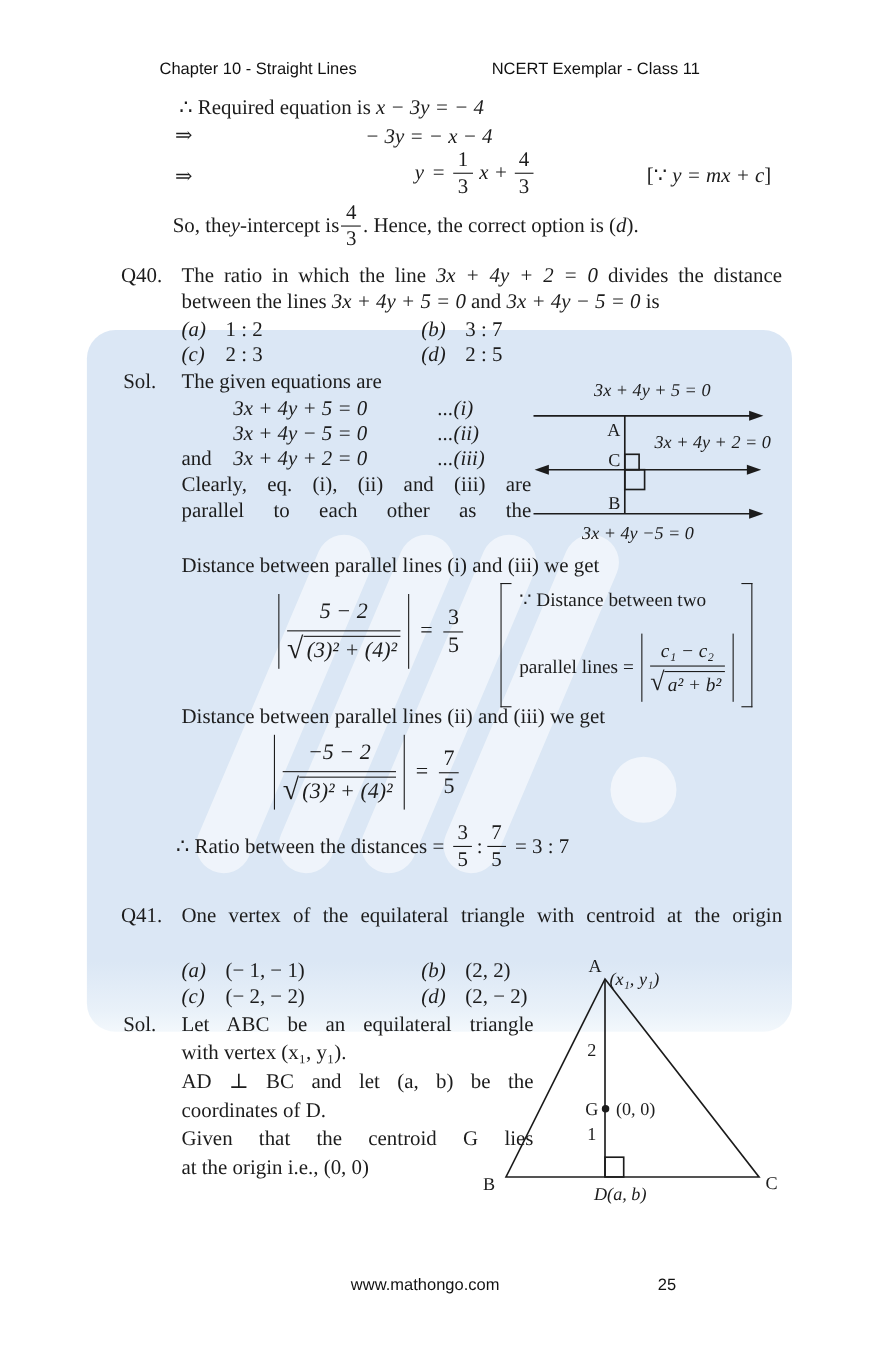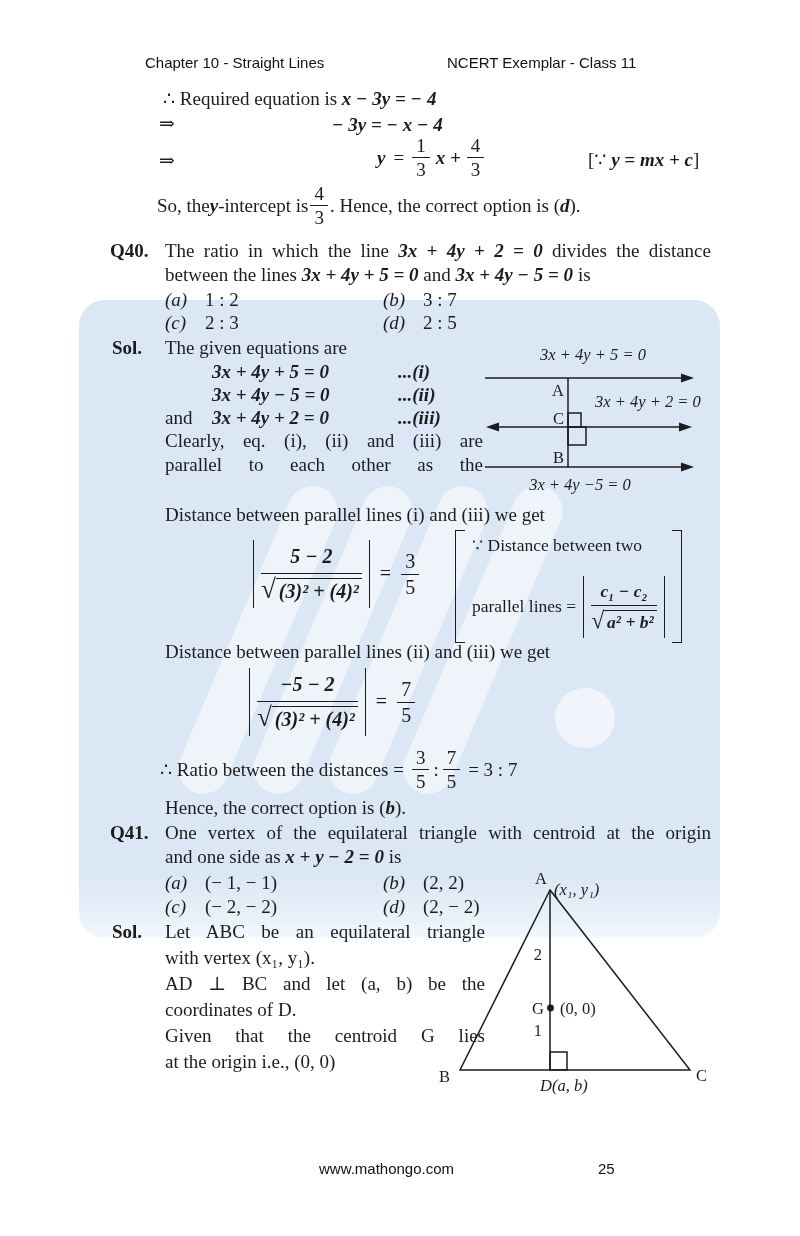--- a/index.html
+++ b/index.html
@@ -1,21 +1,21 @@
 <!DOCTYPE html>
 <html><head>
 <meta charset="utf-8">
 <style>
   html,body{margin:0;padding:0;background:#ffffff;}
   .page{position:relative;width:800px;height:1236px;background:#ffffff;overflow:hidden;
         font-family:"Liberation Serif","DejaVu Serif",serif;color:#1c1c1c;font-size:19px;line-height:1.18;}
   .abs{position:absolute;}
   .sans{font-family:"Liberation Sans","DejaVu Sans",sans-serif;font-size:15px;color:#111;}
-  .bold{font-weight:bold;}
-  .math{font-style:italic;font-weight:bold;}
+  .bold{font-weight:normal;}
+  .math{font-style:italic;}
   .j{text-align:justify;text-align-last:justify;}
   .hl-box{position:absolute;left:79px;top:300px;width:641px;height:638px;border-radius:26px;
           background:linear-gradient(to bottom,#dbe7f5 0%,#dbe7f5 90%,#e9f1f9 97%,#f3f8fc 100%);}
   .wm-bar{position:absolute;width:50px;height:330px;background:rgba(255,255,255,0.55);
           border-radius:26px;transform:rotate(23deg);}
   .wm-dot{position:absolute;width:60px;height:60px;border-radius:50%;background:rgba(255,255,255,0.6);}
   .mathrow{position:absolute;display:flex;align-items:center;}
   .frac{display:inline-flex;flex-direction:column;align-items:center;line-height:1.02;}
   .fnum{padding:0 4px 2px;border-bottom:1.5px solid #1c1c1c;}
   .fden{padding-top:2px;}
@@ -228,29 +228,23 @@
         <span class="fden">5</span>
       </span>
     <span style="margin:0 4px;">:</span>
     <span class="frac">
         <span class="fnum">7</span>
         <span class="fden">5</span>
       </span>
     <span style="margin-left:8px;">= 3 : 7</span>
   </div>
 
-  <div class="abs" style="left:165px;top:797px;">
-    <span>Hence, the correct option is (</span><span class="math">b</span><span>).</span>
-  </div>
 
   <div class="abs bold" style="left:110px;top:822px;">Q41.</div>
   <div class="abs j" style="left:165px;top:822px;width:546px;">One vertex of the equilateral triangle with centroid at the origin</div>
-  <div class="abs" style="left:165px;top:846px;">
-    <span>and one side as </span><span class="math">x + y − 2 = 0</span><span> is</span>
-  </div>
 
   <div class="opt" style="left:165px;top:872px;">
     <span class="olabel">(a)</span>
       <span>(− 1, − 1)</span>
   </div>
   <div class="opt" style="left:383px;top:872px;">
     <span class="olabel">(b)</span>
       <span>(2, 2)</span>
   </div>
   <div class="opt" style="left:165px;top:896px;">

